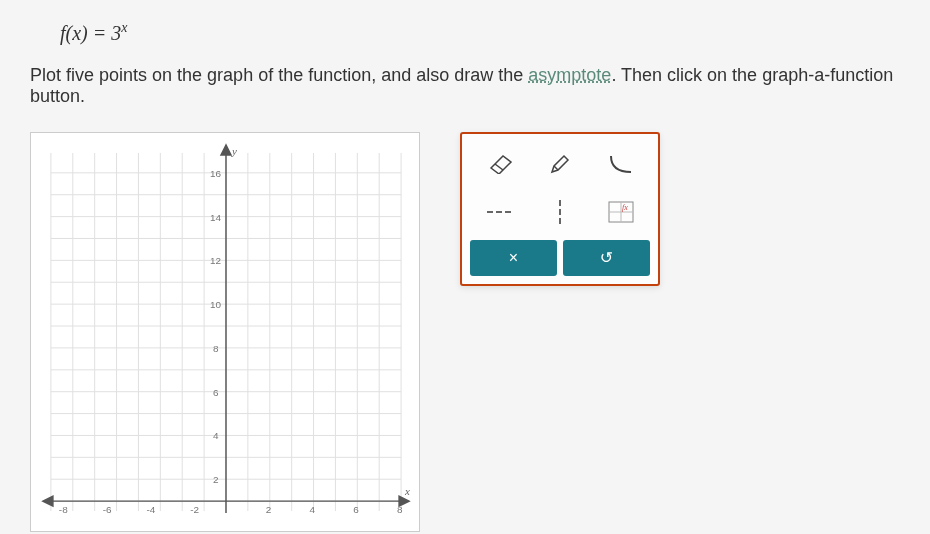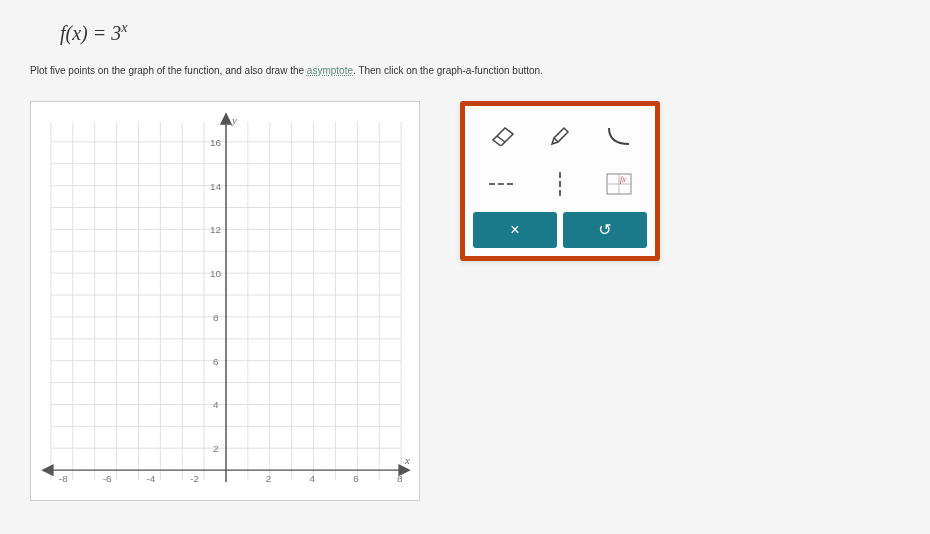--- a/index.html
+++ b/index.html
@@ -13,21 +13,21 @@
     }
     .function-def {
       font-family: 'Times New Roman', serif;
       font-size: 20px;
       font-style: italic;
       margin-left: 30px;
       margin-bottom: 20px;
     }
     .function-def .exp { font-size: 14px; vertical-align: super; }
     .instructions {
-      font-size: 10px;
+      font-size: 18px;
       color: #333;
       margin-bottom: 25px;
     }
     .asymptote-link {
       color: #5a8a7a;
       text-decoration: underline;
       text-decoration-style: dotted;
       cursor: pointer;
     }
     .content-row {
@@ -50,21 +50,21 @@
     }
     .axis-label {
       font-size: 11px;
       fill: #666;
       font-style: italic;
       font-family: 'Times New Roman', serif;
     }
     .toolbox {
       width: 200px;
       background: #fdfdfd;
-      border: 5px solid #c2410c;
+      border: 2px solid #c2410c;
       border-radius: 3px;
       padding: 6px;
       box-shadow: 0 2px 6px rgba(0,0,0,0.1);
     }
     .tool-row {
       display: flex;
       justify-content: space-around;
       padding: 4px 0;
     }
     .tool-icon {

